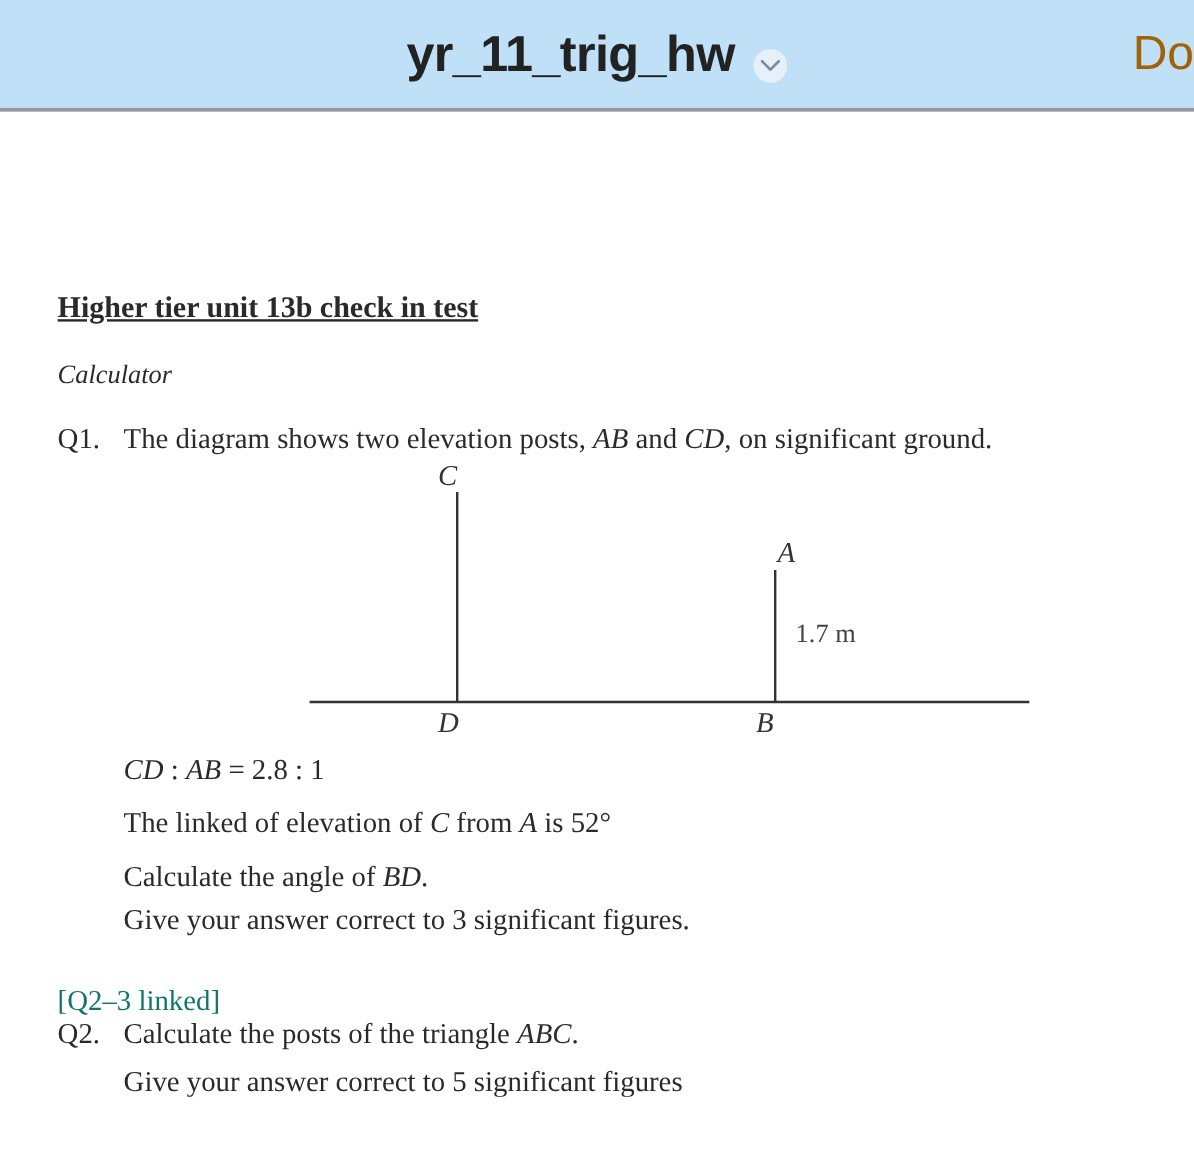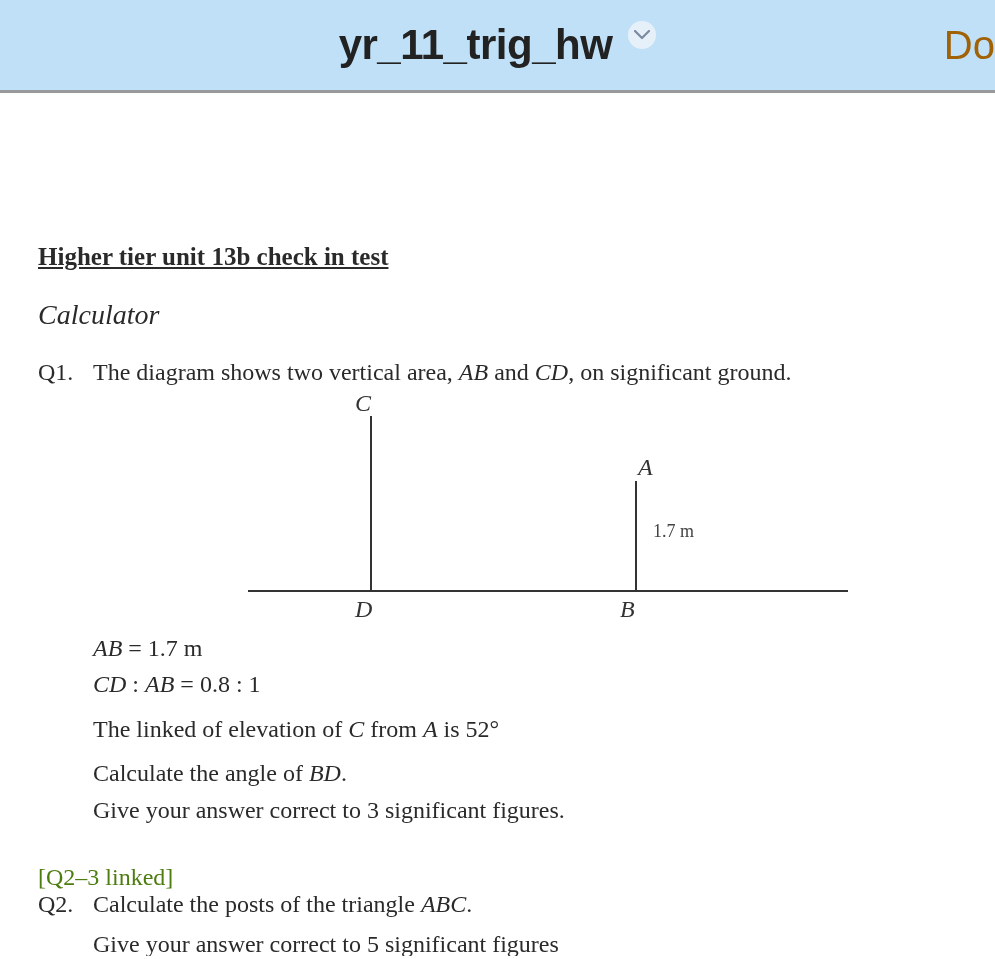--- a/index.html
+++ b/index.html
@@ -15,21 +15,21 @@
       height: 93px;
       border-bottom: 3px solid #999;
       display: flex;
       align-items: center;
       justify-content: center;
       position: relative;
       padding: 0 20px;
     }
     .title-group {
       display: flex;
-      align-items: flex-start;
+      align-items: flex-end;
       gap: 16px;
     }
     .header-title {
       font-size: 42px;
       font-weight: 700;
       color: #222;
       letter-spacing: -0.5px;
     }
     .chevron {
       width: 28px;
@@ -47,33 +47,33 @@
       right: 0;
       top: 50%;
       transform: translateY(-50%);
       color: #a16207;
       font-size: 40px;
       font-weight: 400;
       cursor: pointer;
       padding-right: 0;
     }
     .page {
-      padding: 150px 60px 0 38px;
+      padding: 150px 60px 0 48px;
       font-family: 'Times New Roman', Times, serif;
       color: #2a2a2a;
     }
     .doc-title {
       font-size: 25px;
       text-decoration: underline;
       font-weight: 700;
       margin-bottom: 28px;
     }
     .calc-note {
       font-style: italic;
-      font-size: 28px;
+      font-size: 22px;
       margin-bottom: 28px;
     }
     .question-row {
       display: flex;
       font-size: 24px;
       margin-bottom: 10px;
       align-items: center;
     }
     .q-num {
       width: 55px;
@@ -90,36 +90,36 @@
     }
     .label-abs {
       position: absolute;
       font-style: italic;
       font-size: 24px;
       font-family: 'Times New Roman', Times, serif;
       color: #333;
     }
     .dim-label {
       position: absolute;
-      font-size: 18px;
+      font-size: 22px;
       font-family: 'Times New Roman', Times, serif;
       color: #444;
       font-style: normal;
     }
 
     .q-details {
       margin-left: 55px;
       font-size: 24px;
       line-height: 1.35;
     }
     .q-details p { margin-bottom: 4px; }
     .spaced-top { margin-top: 12px; }
     .linked-note {
       font-size: 24px;
-      color: #4d7c0f;
+      color: #0f766e;
       margin-top: 38px;
     }
     .q2-cut {
       overflow: hidden;
       height: 28px;
     }
   </style>
 </head>
 <body>
 
@@ -135,43 +135,42 @@
   <div class="done-btn">Do</div>
 </div>
 
 <div class="page">
   <div class="doc-title">Higher tier unit 13b check in test</div>
   <div class="calc-note">Calculator</div>
 
   <div class="question-row">
     <div class="q-num">Q1.</div>
     <div class="q-body">
-      <span>The diagram shows two vertical area, </span><span class="italic">AB</span><span> and </span><span class="italic">CD</span><span>, on significant ground.</span>
+      <span>The diagram shows two elevation posts, </span><span class="italic">AB</span><span> and </span><span class="italic">CD</span><span>, on significant ground.</span>
     </div>
   </div>
 
   <div class="diagram-wrap">
     <svg width="760" height="230" viewBox="0 0 760 230">
 
       <line x1="160" y1="195" x2="760" y2="195" stroke="#333" stroke-width="2"></line>
 
       <line x1="283" y1="20" x2="283" y2="195" stroke="#333" stroke-width="2"></line>
 
       <line x1="548" y1="85" x2="548" y2="195" stroke="#333" stroke-width="2"></line>
     </svg>
     <span class="label-abs" style="left:267px; top:-6px;">C</span>
     <span class="label-abs" style="left:550px; top:58px;">A</span>
     <span class="label-abs" style="left:267px; top:200px;">D</span>
     <span class="label-abs" style="left:532px; top:200px;">B</span>
     <span class="dim-label" style="left:565px; top:125px;">1.7 m</span>
   </div>
 
   <div class="q-details">
-    <p><span class="italic">AB</span><span> = 1.7 m</span></p>
-    <p><span class="italic">CD</span><span> : </span><span class="italic">AB</span><span> = 0.8 : 1</span></p>
+    <p><span class="italic">CD</span><span> : </span><span class="italic">AB</span><span> = 2.8 : 1</span></p>
     <p class="spaced-top"><span>The linked of elevation of </span><span class="italic">C</span><span> from </span><span class="italic">A</span><span> is 52°</span></p>
     <p class="spaced-top"><span>Calculate the angle of </span><span class="italic">BD</span><span>.</span></p>
     <p>Give your answer correct to 3 significant figures.</p>
   </div>
 
   <div class="linked-note">[Q2–3 linked]</div>
 
   <div class="question-row">
     <div class="q-num">Q2.</div>
     <div class="q-body">

